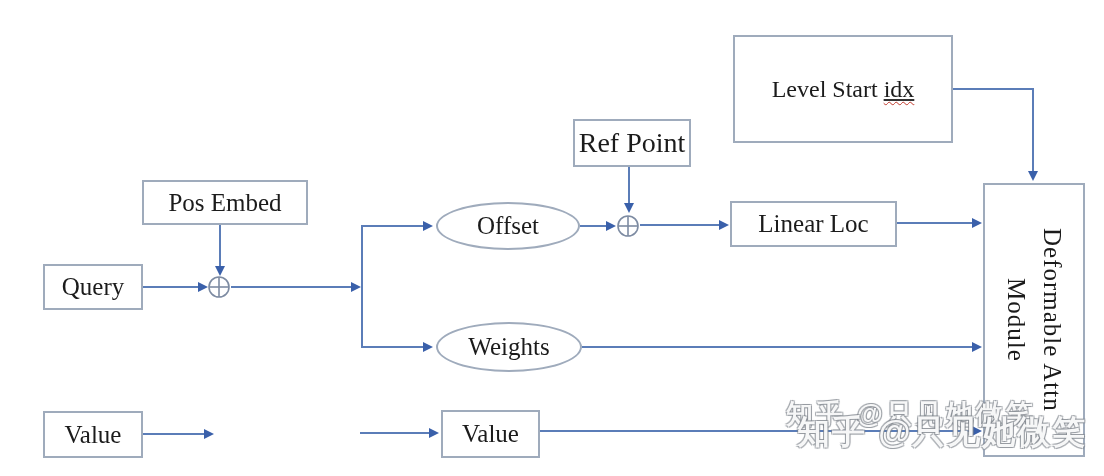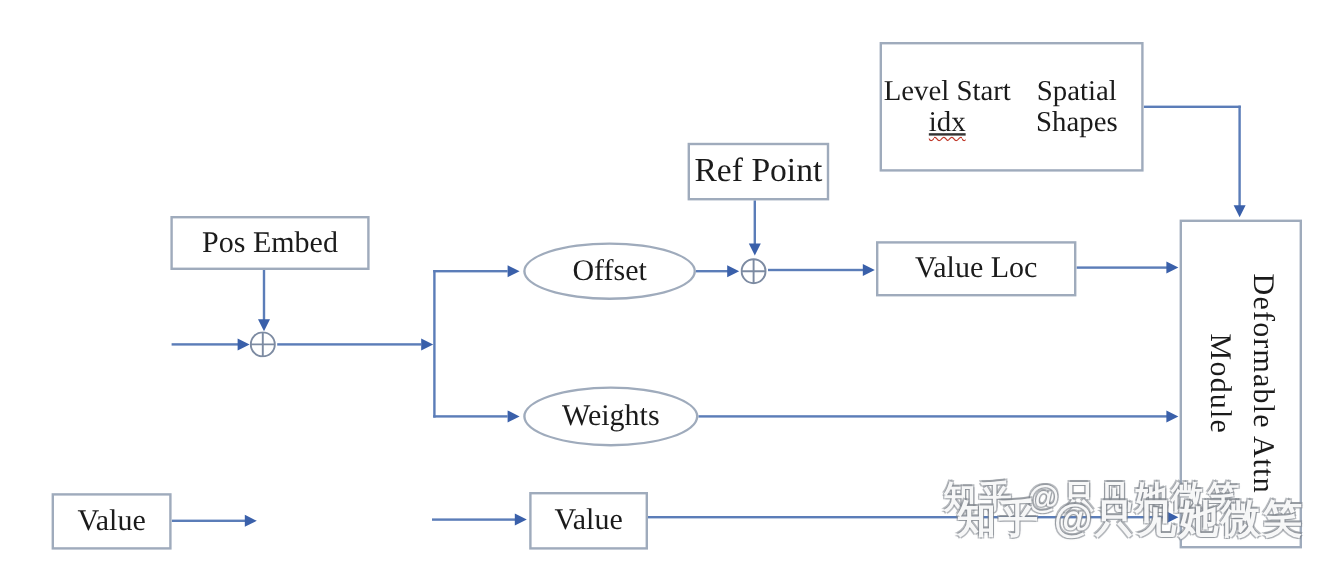--- a/index.html
+++ b/index.html
@@ -125,34 +125,36 @@
       <circle cx="11" cy="11" r="10" fill="#fff" stroke="var(--operator-stroke)" stroke-width="1.6"></circle>
       <line x1="11" y1="1" x2="11" y2="21" stroke="var(--operator-stroke)" stroke-width="1.6"></line>
       <line x1="1" y1="11" x2="21" y2="11" stroke="var(--operator-stroke)" stroke-width="1.6"></line>
     </svg>
   </div>
 
   <div class="box" style="left:142px;top:180px;width:166px;height:45px;text-align:center;">
     <span>Pos Embed</span>
   </div>
 
+  <div class="box" style="left:43px;top:264px;width:100px;height:46px;">
+    <span>Query</span>
+  </div>
 
   <div class="box" style="left:573px;top:119px;width:118px;height:48px;font-size:28px;font-family:Liberation Serif, serif;">
     <span>Ref Point</span>
   </div>
 
   <div class="box level-box" style="left:733px;top:35px;width:220px;height:108px;">
     <div>
       <span>Level Start </span><span class="u-solid"><span class="u-squiggle">idx</span></span>
     </div>
-    <div>Spatial Shapes</div>
   </div>
 
   <div class="box" style="left:730px;top:201px;width:167px;height:46px;">
-    <span>Value Loc</span>
+    <span>Linear Loc</span>
   </div>
 
   <div class="ellipse" style="left:436px;top:202px;width:144px;height:48px;justify-content:center;">
     <span>Offset</span>
   </div>
 
   <div class="ellipse" style="left:436px;top:322px;width:146px;height:50px;">
     <span>Weights</span>
   </div>
 

